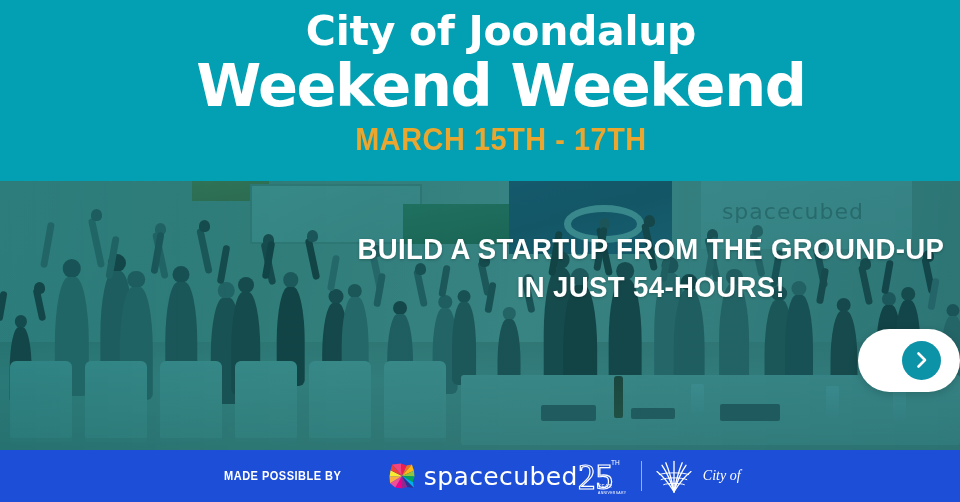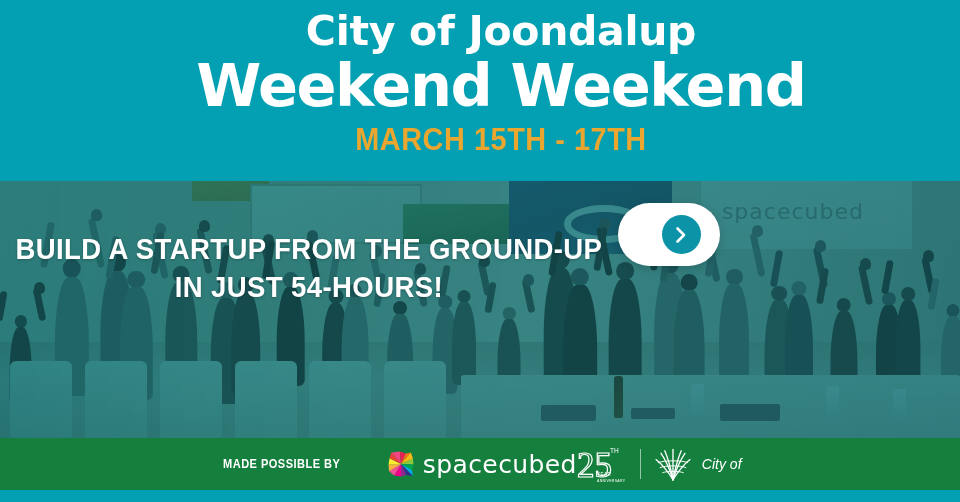--- a/index.html
+++ b/index.html
@@ -156,22 +156,22 @@
     mix-blend-mode:multiply;
   }
   .photo-tint2 {
     position:absolute; inset:0;
     background:rgba(26,118,122,0.42);
   }
 
   
   .photo-content {
     position:absolute; inset:0;
-    display:flex; flex-direction:row;
-    align-items:flex-start; justify-content:flex-start;
+    display:flex; flex-direction:column;
+    align-items:flex-end; justify-content:flex-start;
     text-align:center;
   }
   .tagline {
     margin-top:49px;
     font-size:29px;
     font-weight:bold;
     color:#ffffff;
     letter-spacing:0.4px;
     line-height:1.32;
     transform:scaleX(0.95);
@@ -194,22 +194,22 @@
   }
   .cta-arrow {
     width:39px; height:39px; border-radius:50%;
     background:#0d93a8;
     display:flex; align-items:center; justify-content:center;
   }
   .cta-arrow svg { display:block; }
 
   
   .footer {
-    position:absolute; left:0; bottom:12px; width:960px; height:52px;
-    background:#15803d;
+    position:absolute; left:0; bottom:0; width:960px; height:52px;
+    background:#1d4ed8;
     display:flex; align-items:center; justify-content:center;
     gap:0;
   }
   .footer-inner { display:flex; align-items:center; }
   .made-by {
     font-size:12px; font-weight:bold; color:#ffffff;
     letter-spacing:0.5px; transform:scaleX(0.92);
     white-space:nowrap;
   }
   .sponsor-spacecubed {
@@ -223,21 +223,21 @@
   .sponsor-anniv { display:flex; align-items:flex-start; }
   .anniv-svg { display:block; }
   .vsep {
     width:1px; height:30px; background:rgba(255,255,255,0.55);
     margin:0 13px;
   }
   .sponsor-joondalup { display:flex; align-items:center; gap:8px; }
   .joon-mark { display:block; }
   .joon-words {
     color:#ffffff; line-height:1.0;
-    font-family:Liberation Sans, sans-serif;
+    font-family:Liberation Serif, serif;
   }
   .joon-city { font-size:14px; font-style:italic; display:block; margin-left:2px; }
   .joon-name { font-size:22px; display:block; margin-top:-1px; }
 </style>
 </head>
 <body>
 
 <div class="banner">
 
   <div class="header">

